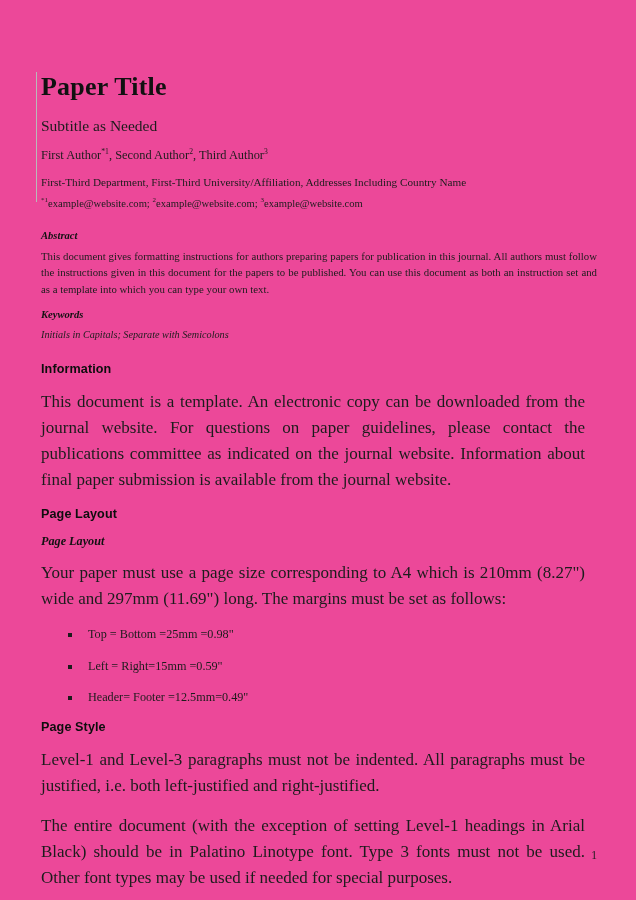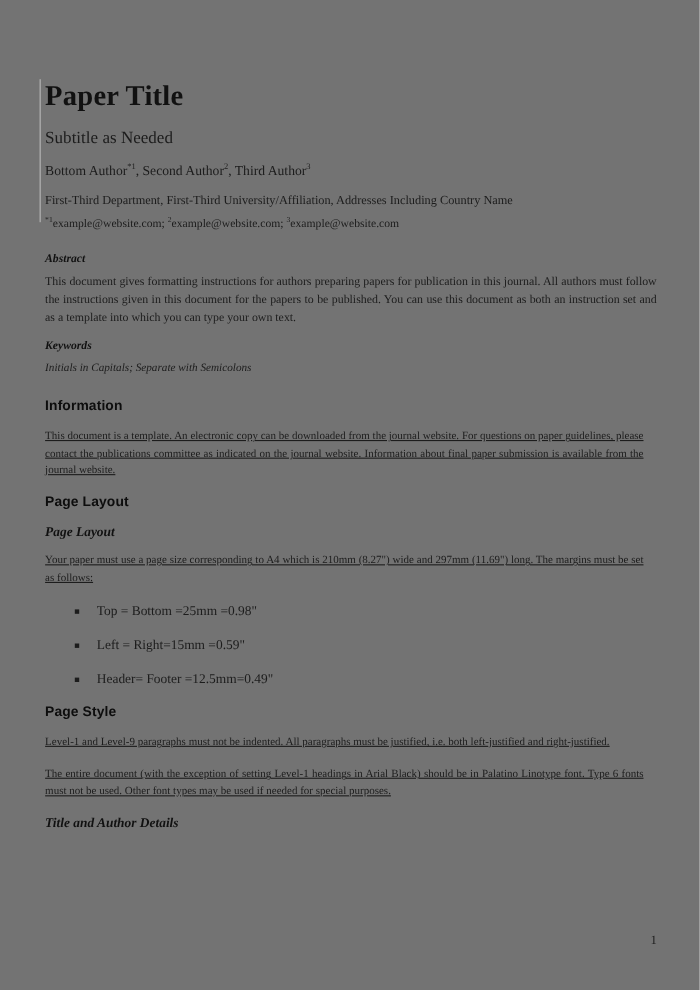--- a/index.html
+++ b/index.html
@@ -13,21 +13,21 @@
     position: relative;
     font-family: "Liberation Serif", serif;
     color: #1a1a1a;
     overflow: hidden;
   }
   .page {
     position: absolute;
     left: 0; top: 0;
     width: 636px;
     height: 900px;
-    background: #737373;
+    background: #ec4899;
   }
   .content {
     position: absolute;
     left: 41px;
     top: 72px;
     width: 556px;
   }
   
   .title-rule {
     position: absolute;
@@ -115,26 +115,25 @@
   }
   h2.level2 {
     font-family: "Liberation Serif", serif;
     font-size: 12.2px;
     font-weight: 700;
     font-style: italic;
     margin: 0 0 11px 0;
     color: #111111;
   }
   p.body {
-    font-size: 10px;
+    font-size: 17px;
     line-height: 1.53;
     text-align: justify;
     margin: 0 12px 14px 0;
     color: #1c1c1c;
-    text-decoration: underline;
   }
   .section { margin-bottom: 10px; }
 
   ul.bullets {
     list-style: none;
     margin: 0 0 14px 0;
     padding: 0;
   }
   ul.bullets li {
     position: relative;
@@ -168,21 +167,21 @@
 <div class="page">
 
   <div class="title-rule"></div>
 
   <div class="content">
 
     <div>
       <div class="doc-title">Paper Title</div>
       <div class="doc-subtitle">Subtitle as Needed</div>
 
-      <div class="authors"><span>Bottom Author</span><sup>*1</sup><span>, </span><span>Second Author</span><sup>2</sup><span>, </span><span>Third Author</span><sup>3</sup></div>
+      <div class="authors"><span>First Author</span><sup>*1</sup><span>, </span><span>Second Author</span><sup>2</sup><span>, </span><span>Third Author</span><sup>3</sup></div>
 
       <div class="affiliation">First-Third Department, First-Third University/Affiliation, Addresses Including Country Name</div>
 
       <div class="emails"><sup class="lead-sup">*1</sup><span>example@website.com; </span><sup class="lead-sup">2</sup><span>example@website.com; </span><sup class="lead-sup">3</sup><span>example@website.com</span></div>
     </div>
 
     <div class="section">
       <div class="h-abstract">Abstract</div>
       <p class="abstract-body">This document gives formatting instructions for authors preparing papers for publication in this journal. All authors must follow the instructions given in this document for the papers to be published. You can use this document as both an instruction set and as a template into which you can type your own text.</p>
       <div class="h-keywords">Keywords</div>
@@ -200,22 +199,22 @@
       <p class="body">Your paper must use a page size corresponding to A4 which is 210mm (8.27") wide and 297mm (11.69") long. The margins must be set as follows:</p>
       <ul class="bullets">
         <li><span class="sq"></span><span>Top = Bottom =25mm =0.98"</span></li>
         <li><span class="sq"></span><span>Left = Right=15mm =0.59"</span></li>
         <li><span class="sq"></span><span>Header= Footer =12.5mm=0.49"</span></li>
       </ul>
     </div>
 
     <div class="section" style="margin-top:14px;">
       <h1 class="level1">Page Style</h1>
-      <p class="body">Level-1 and Level-9 paragraphs must not be indented. All paragraphs must be justified, i.e. both left-justified and right-justified.</p>
-      <p class="body">The entire document (with the exception of setting Level-1 headings in Arial Black) should be in Palatino Linotype font. Type 6 fonts must not be used. Other font types may be used if needed for special purposes.</p>
+      <p class="body">Level-1 and Level-3 paragraphs must not be indented. All paragraphs must be justified, i.e. both left-justified and right-justified.</p>
+      <p class="body">The entire document (with the exception of setting Level-1 headings in Arial Black) should be in Palatino Linotype font. Type 3 fonts must not be used. Other font types may be used if needed for special purposes.</p>
       <h2 class="level2">Title and Author Details</h2>
 
     </div>
 
   </div>
 
   <div class="page-number">1</div>
 </div>
 
 </body></html>

